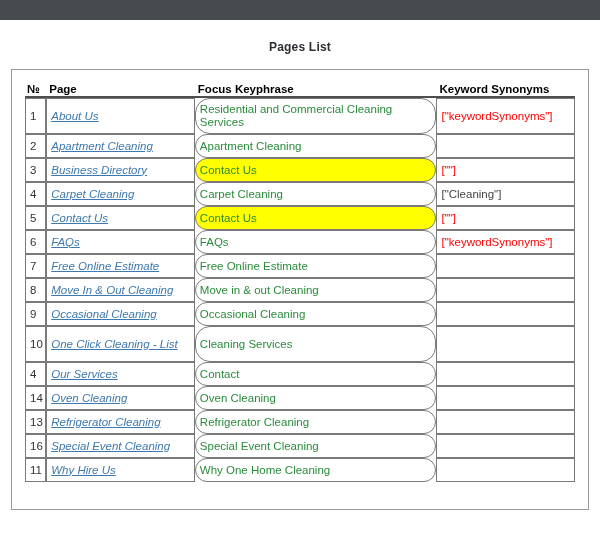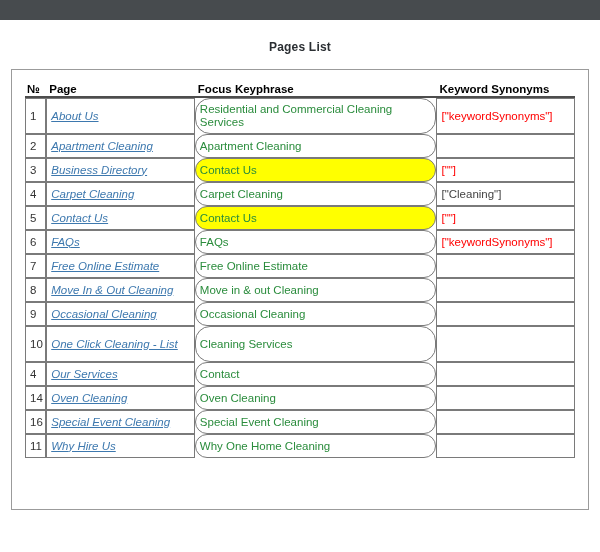--- a/index.html
+++ b/index.html
@@ -199,20 +199,26 @@
           <td class="focus">Contact</td>
           <td class="syn"></td>
         </tr>
         <tr>
           <td class="num">14</td>
           <td class="page"><a class="page-link">Oven Cleaning</a></td>
           <td class="focus">Oven Cleaning</td>
           <td class="syn"></td>
         </tr>
         <tr>
+          <td class="num">13</td>
+          <td class="page"><a class="page-link">Refrigerator Cleaning</a></td>
+          <td class="focus">Refrigerator Cleaning</td>
+          <td class="syn"></td>
+        </tr>
+        <tr>
           <td class="num">16</td>
           <td class="page"><a class="page-link">Special Event Cleaning</a></td>
           <td class="focus">Special Event Cleaning</td>
           <td class="syn"></td>
         </tr>
         <tr>
           <td class="num">11</td>
           <td class="page"><a class="page-link">Why Hire Us</a></td>
           <td class="focus">Why One Home Cleaning</td>
           <td class="syn"></td>

